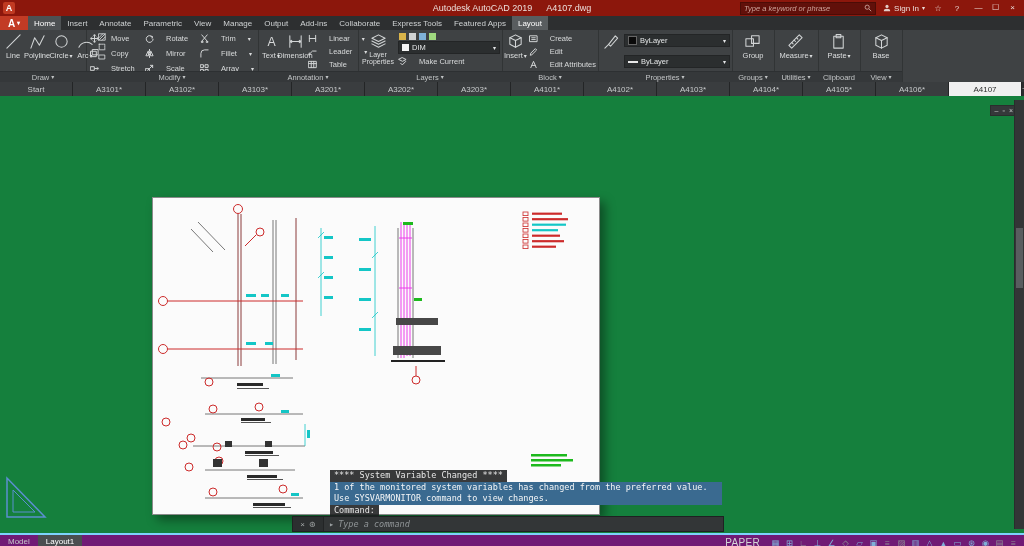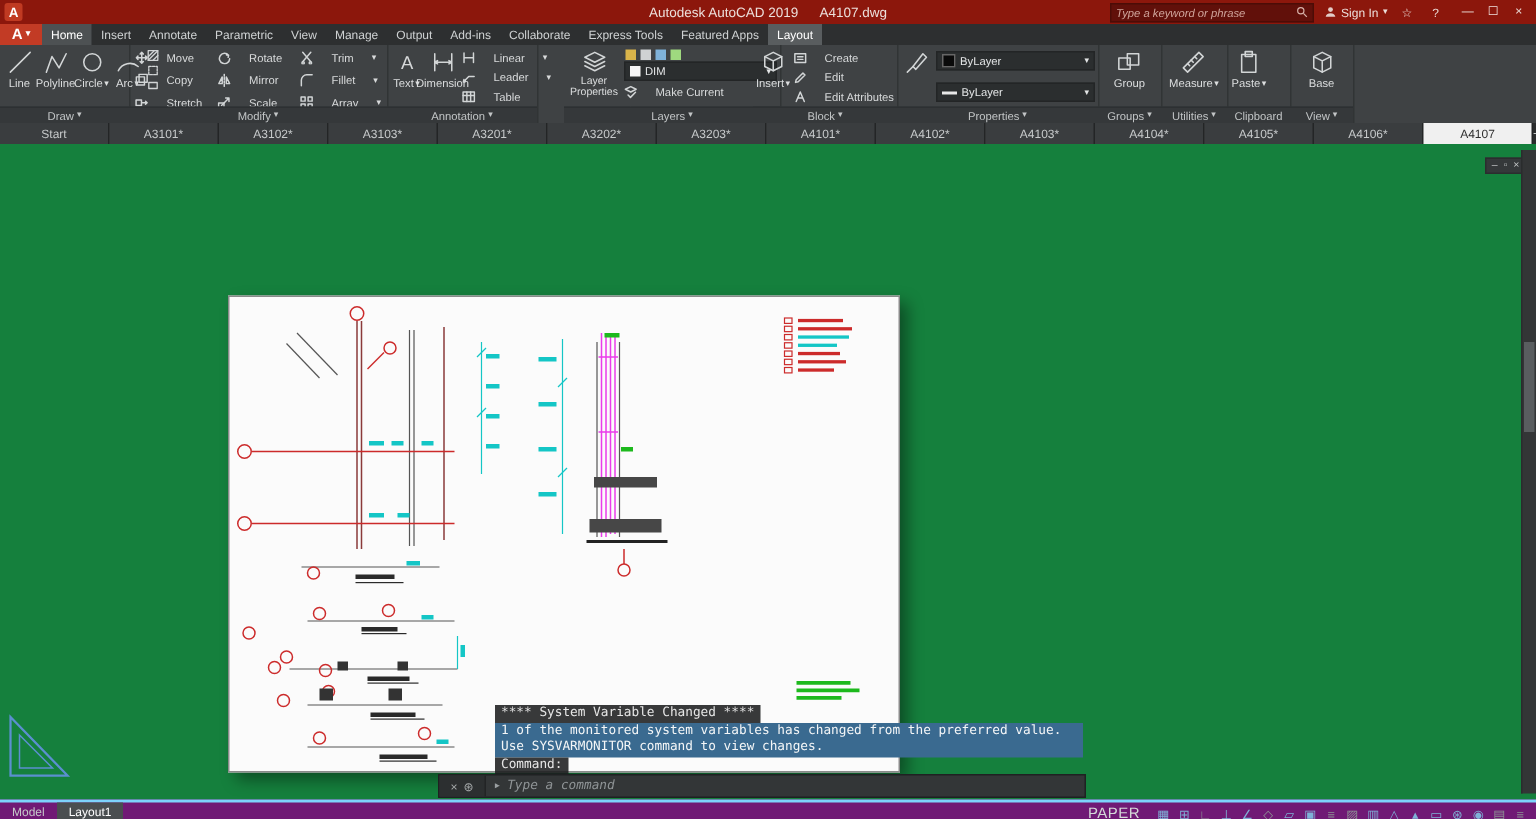--- a/index.html
+++ b/index.html
@@ -313,21 +313,21 @@
               <span>Table</span>
             </div>
         </div>
       </div>
       <div class="plabel">
           <span>Annotation</span>
           <span class="car">▾</span>
         </div>
     </div>
 
-    <div class="panel" style="left:376px;width:144px">
+    <div class="panel" style="left:358px;width:144px">
       <div class="pbody">
         <div class="bigbtn">
           <svg viewBox="0 0 18 18">
               <path d="M9 2l7 3.5L9 9 2 5.5z"></path>
               <path d="M2 8.5 9 12l7-3.5"></path>
               <path d="M2 11.5 9 15l7-3.5"></path>
             </svg>
           <span class="blabel two">Layer Properties</span>
         </div>
         <div class="laycol">
@@ -460,21 +460,21 @@
             </span>
         </div>
       </div>
       <div class="plabel">
           <span>Utilities</span>
           <span class="car">▾</span>
         </div>
     </div>
 
     <div class="panel" style="left:818px;width:42px">
-      <div class="pbody" style="">
+      <div class="pbody" style="justify-content:center">
         <div class="bigbtn">
           <svg viewBox="0 0 18 18">
               <rect x="4" y="3.5" width="10" height="12.5"></rect>
               <rect x="6.5" y="1.5" width="5" height="3.5"></rect>
             </svg>
           <span class="blabel">
               <span>Paste</span>
               <span class="car">▾</span>
             </span>
         </div>

